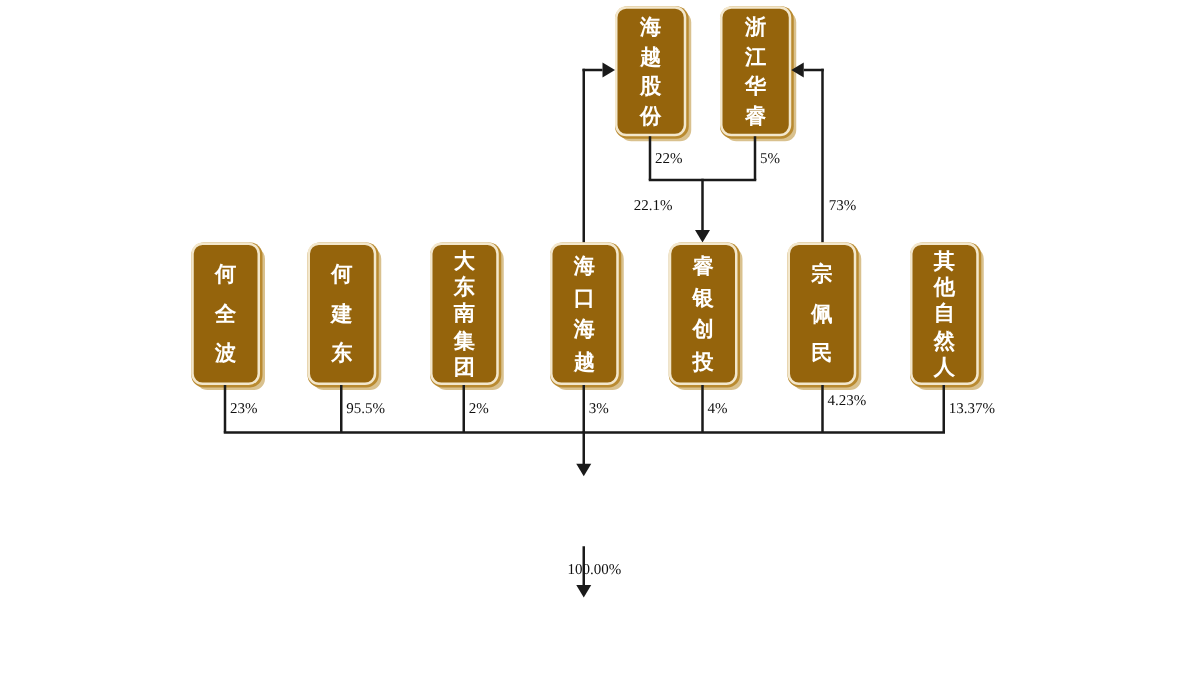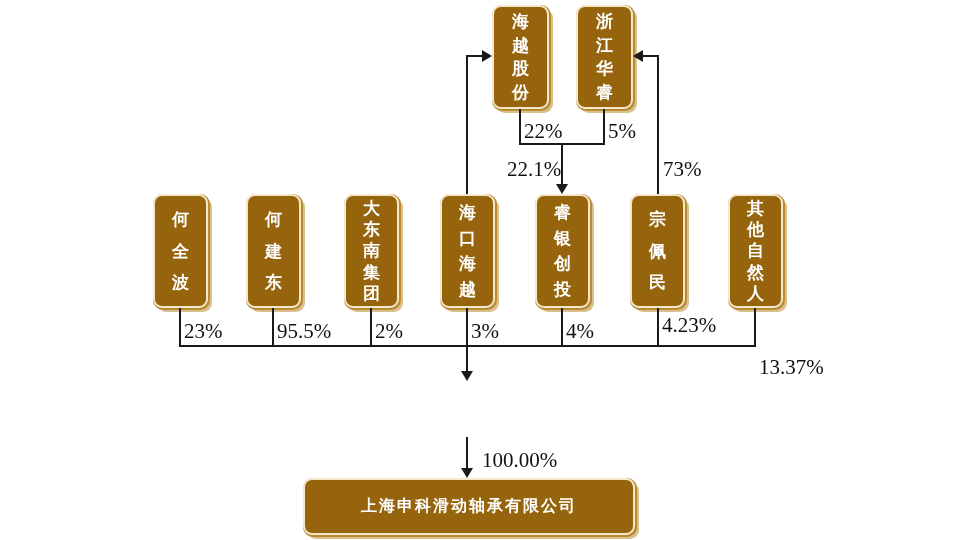--- a/index.html
+++ b/index.html
@@ -28,21 +28,21 @@
   .hlabel-box{display:flex;align-items:center;justify-content:center;color:#fff;
     font-size:16px;font-weight:600;letter-spacing:2px;}
   
   .vline{position:absolute;width:2px;background:#1a1a1a;}
   .hline{position:absolute;height:2px;background:#1a1a1a;}
   .arr{position:absolute;width:0;height:0;}
   .arr-down{border-left:6px solid transparent;border-right:6px solid transparent;border-top:10px solid #1a1a1a;}
   .arr-right{border-top:6px solid transparent;border-bottom:6px solid transparent;border-left:10px solid #1a1a1a;}
   .arr-left{border-top:6px solid transparent;border-bottom:6px solid transparent;border-right:10px solid #1a1a1a;}
   
-  .pct{position:absolute;font-size:21px;color:#111;white-space:nowrap;}
+  .pct{position:absolute;font-size:12px;color:#111;white-space:nowrap;}
 </style>
 </head>
 <body>
 
 <div class="canvas">
 
   <div class="box brown topbox" style="left:492px;">
     <div class="vlabel">
         <div class="vch">海</div>
         <div class="vch">越</div>
@@ -141,27 +141,24 @@
   <div class="vline" style="left:657px;top:308px;height:38px;"></div>
   <div class="vline" style="left:754px;top:308px;height:38px;"></div>
   <div class="hline" style="left:179px;top:345px;width:577px;"></div>
 
   <div class="pct" style="left:184px;top:319px;">23%</div>
   <div class="pct" style="left:277px;top:319px;">95.5%</div>
   <div class="pct" style="left:375px;top:319px;">2%</div>
   <div class="pct" style="left:471px;top:319px;">3%</div>
   <div class="pct" style="left:566px;top:319px;">4%</div>
   <div class="pct" style="left:662px;top:313px;font-family:Liberation Serif, serif;">4.23%</div>
-  <div class="pct" style="left:759px;top:319px;margin-top:36px;">13.37%</div>
+  <div class="pct" style="left:759px;top:319px;">13.37%</div>
 
   <div class="vline" style="left:466px;top:345px;height:28px;"></div>
   <div class="arr arr-down" style="left:461px;top:371px;"></div>
 
 
   <div class="vline" style="left:466px;top:437px;height:33px;"></div>
   <div class="arr arr-down" style="left:461px;top:468px;"></div>
-  <div class="pct" style="left:482px;top:448px;">100.00%</div>
+  <div class="pct" style="left:454px;top:448px;">100.00%</div>
 
-  <div class="box brown hlabel-box" style="left:303px;top:478px;width:332px;height:57px;">
-    <span>上海申科滑动轴承有限公司</span>
-  </div>
 
 </div>
 
 </body></html>

